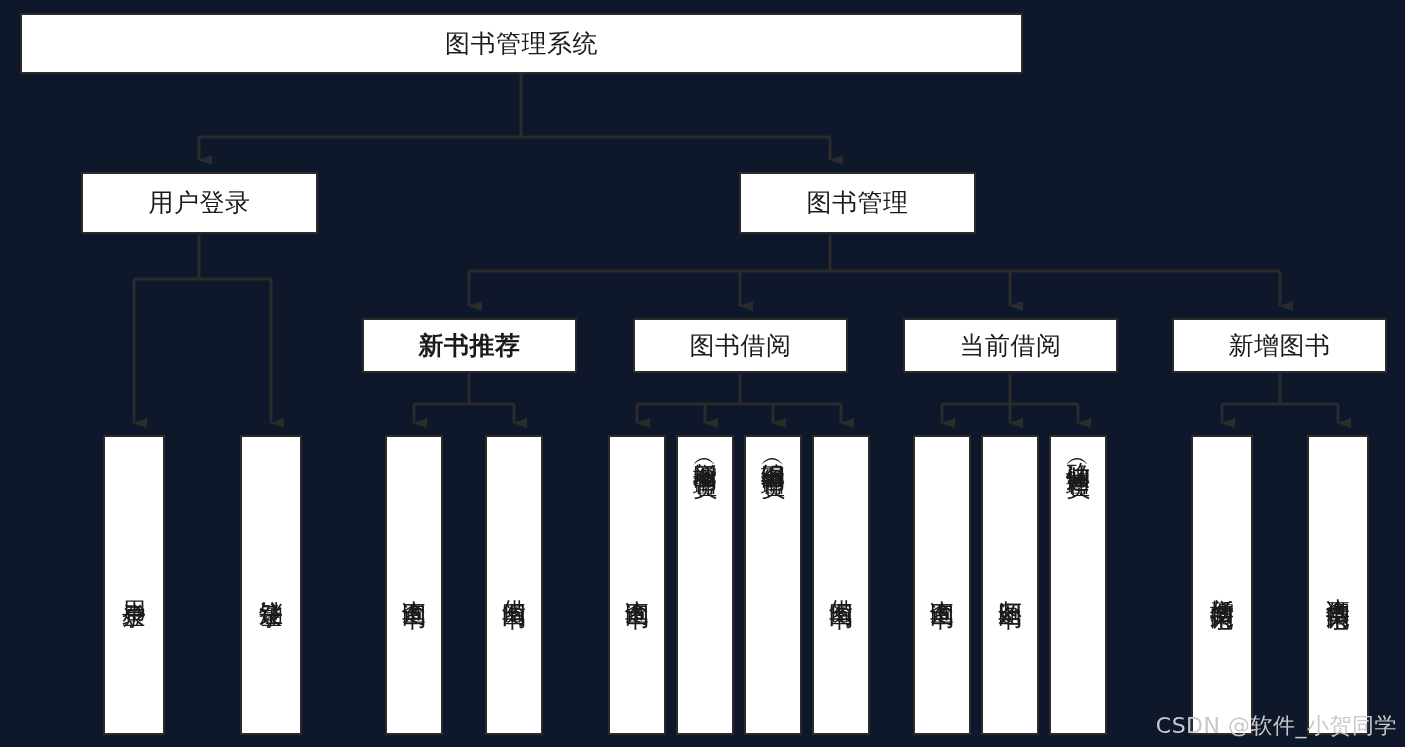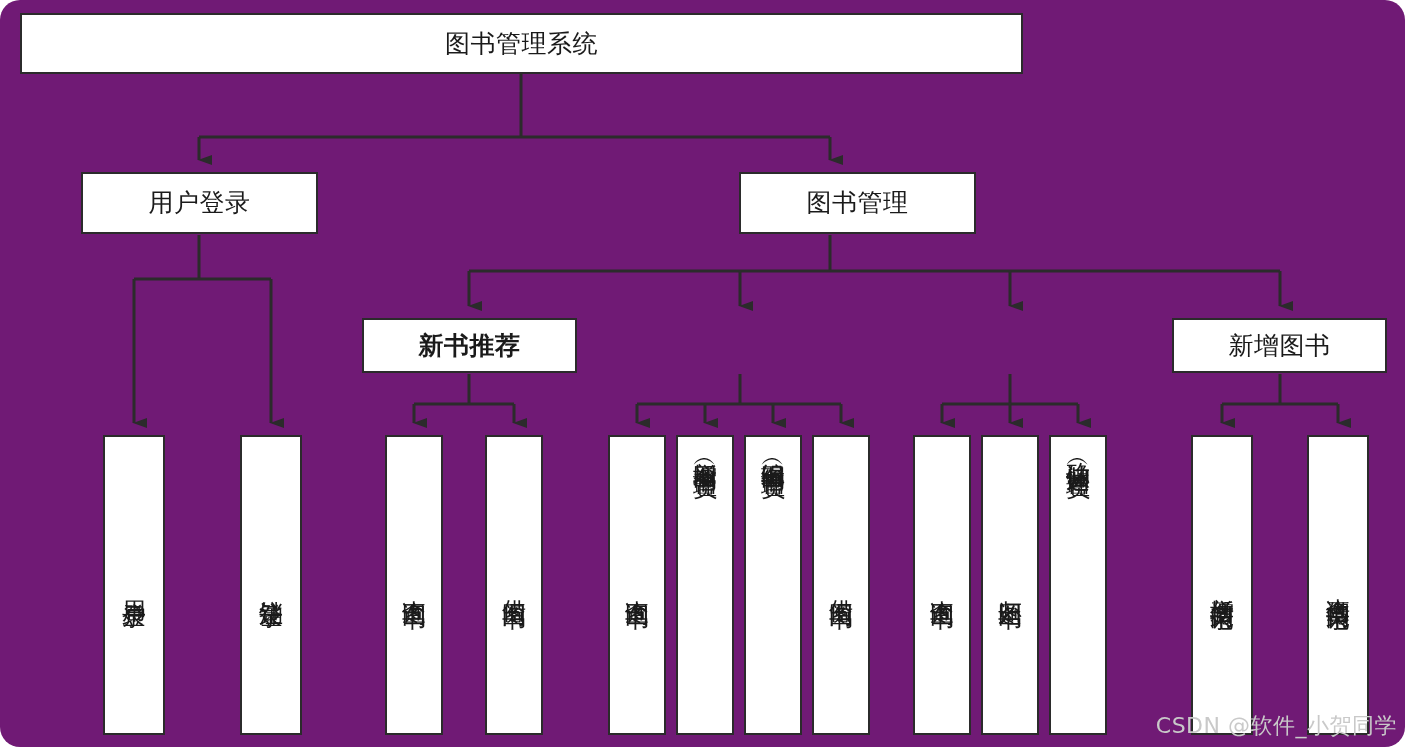--- a/index.html
+++ b/index.html
@@ -7,23 +7,22 @@
     padding: 0;
     background: #ffffff;
   }
   body {
     font-family: "DejaVu Sans", "Liberation Sans", sans-serif;
   }
   #canvas {
     position: relative;
     width: 1405px;
     height: 747px;
-    background: #701a75;
+    background: #0f172a;
     overflow: hidden;
-    border-radius: 20px;
   }
   #diagram-svg {
     position: absolute;
     left: 0;
     top: 0;
     width: 1405px;
     height: 747px;
   }
   .node {
     position: absolute;
@@ -137,21 +136,27 @@
   </div>
 
   <div class="node horizontal" style="left:711px; top:172px; width:237px; height:62px;margin-left:28px;">
     <span class="node-label">图书管理</span>
   </div>
 
   <div class="node horizontal" style="left:362px; top:318px; width:215px; height:55px;font-weight:bold;">
     <span class="node-label">新书推荐</span>
   </div>
 
-
+  <div class="node horizontal" style="left:633px; top:318px; width:215px; height:55px;">
+    <span class="node-label">图书借阅</span>
+  </div>
+
+  <div class="node horizontal" style="left:903px; top:318px; width:215px; height:55px;">
+    <span class="node-label">当前借阅</span>
+  </div>
 
   <div class="node horizontal" style="left:1172px; top:318px; width:215px; height:55px;">
     <span class="node-label">新增图书</span>
   </div>
 
   <div class="node vertical centered" style="left:103px; top:435px; width:62px; height:300px;">
     <span class="node-label">用户登录</span>
   </div>
 
   <div class="node vertical centered" style="left:240px; top:435px; width:62px; height:300px;">

